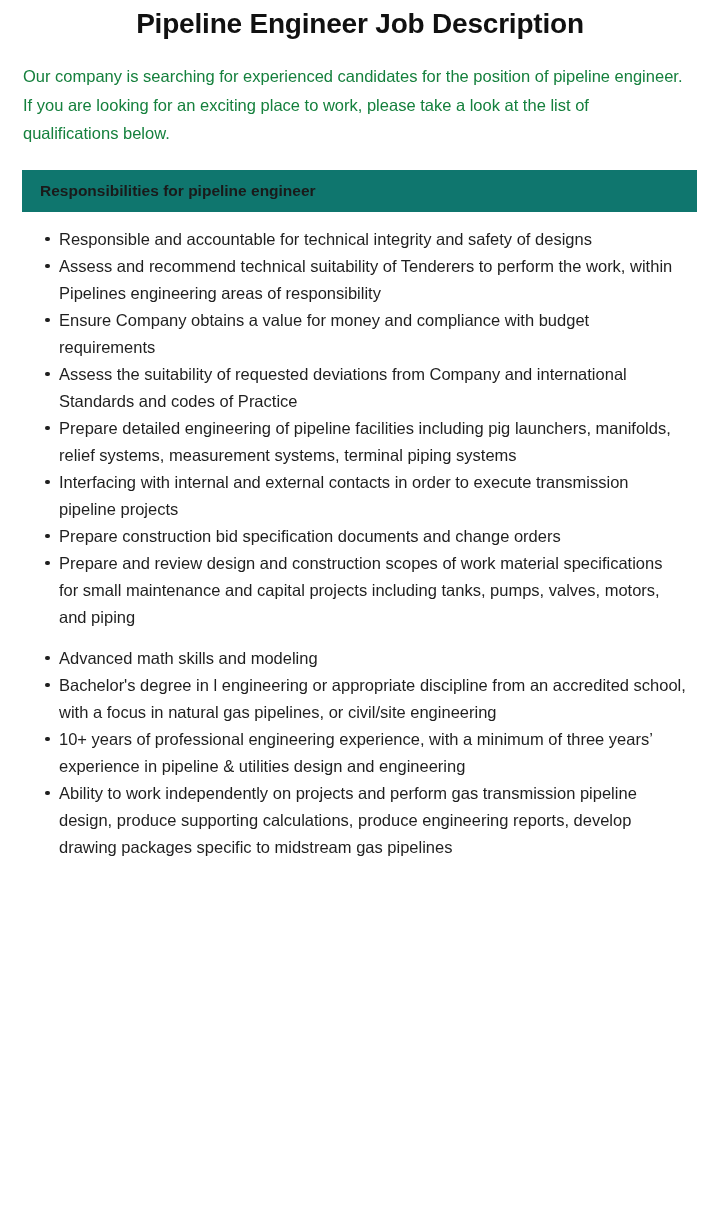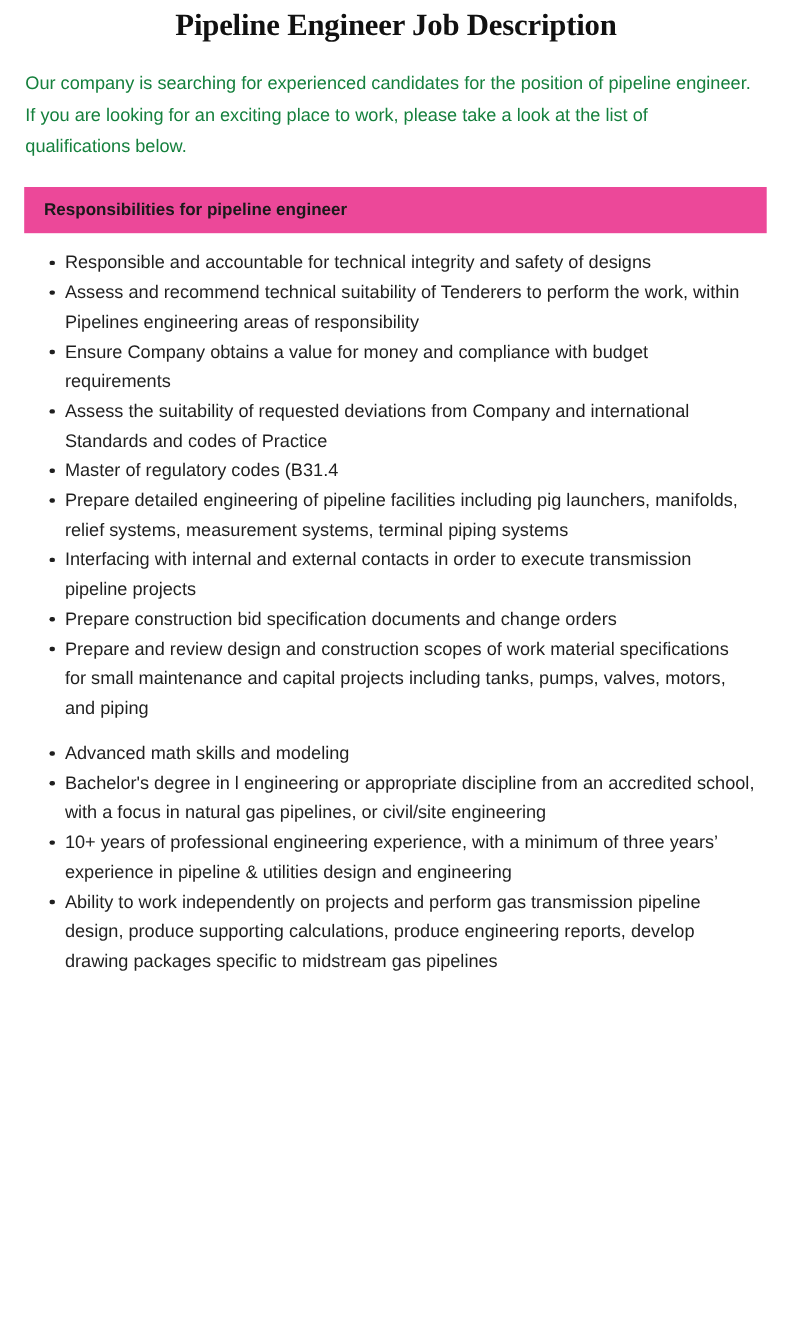--- a/index.html
+++ b/index.html
@@ -23,39 +23,38 @@
 
   .doc-title {
     font-size: 28px;
     font-weight: bold;
     text-align: center;
     letter-spacing: -0.2px;
     margin: 0;
     padding: 4px 20px 0 20px;
     line-height: 40px;
     color: #111111;
-    font-family: Liberation Serif, serif;
   }
 
   .intro {
     font-size: 16.5px;
     line-height: 28.5px;
     color: #15803d;
     margin: 0;
     padding: 18px 34px 0 23px;
     font-weight: 400;
   }
 
   .section {
     margin: 0;
     padding: 0;
   }
 
   .section-header {
-    background: #ec4899;
+    background: #0f766e;
     margin: 22px 23px 0 22px;
     padding: 11px 0 11px 18px;
     font-size: 15.5px;
     font-weight: bold;
     color: #1a1a1a;
     line-height: 20px;
   }
 
   ul.bullets {
     list-style: none;
@@ -97,21 +96,20 @@
 
   <p class="intro">Our company is searching for experienced candidates for the position of pipeline engineer. If you are looking for an exciting place to work, please take a look at the list of qualifications below.</p>
 
   <div class="section section-responsibilities">
     <div class="section-header">Responsibilities for pipeline engineer</div>
     <ul class="bullets">
       <li>Responsible and accountable for technical integrity and safety of designs</li>
       <li>Assess and recommend technical suitability of Tenderers to perform the work, within Pipelines engineering areas of responsibility</li>
       <li>Ensure Company obtains a value for money and compliance with budget requirements</li>
       <li>Assess the suitability of requested deviations from Company and international Standards and codes of Practice</li>
-      <li>Master of regulatory codes (B31.4</li>
       <li>Prepare detailed engineering of pipeline facilities including pig launchers, manifolds, relief systems, measurement systems, terminal piping systems</li>
       <li>Interfacing with internal and external contacts in order to execute transmission pipeline projects</li>
       <li>Prepare construction bid specification documents and change orders</li>
       <li>Prepare and review design and construction scopes of work material specifications for small maintenance and capital projects including tanks, pumps, valves, motors, and piping</li>
     </ul>
   </div>
 
   <div class="section section-qualifications">
     <ul class="bullets">
       <li>Advanced math skills and modeling</li>

